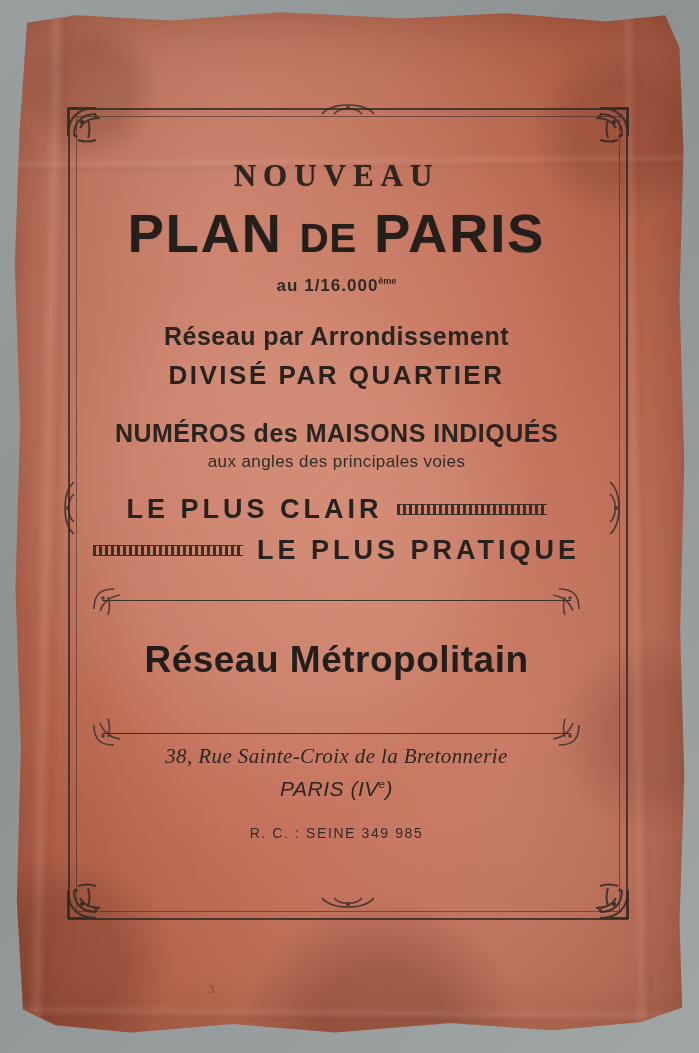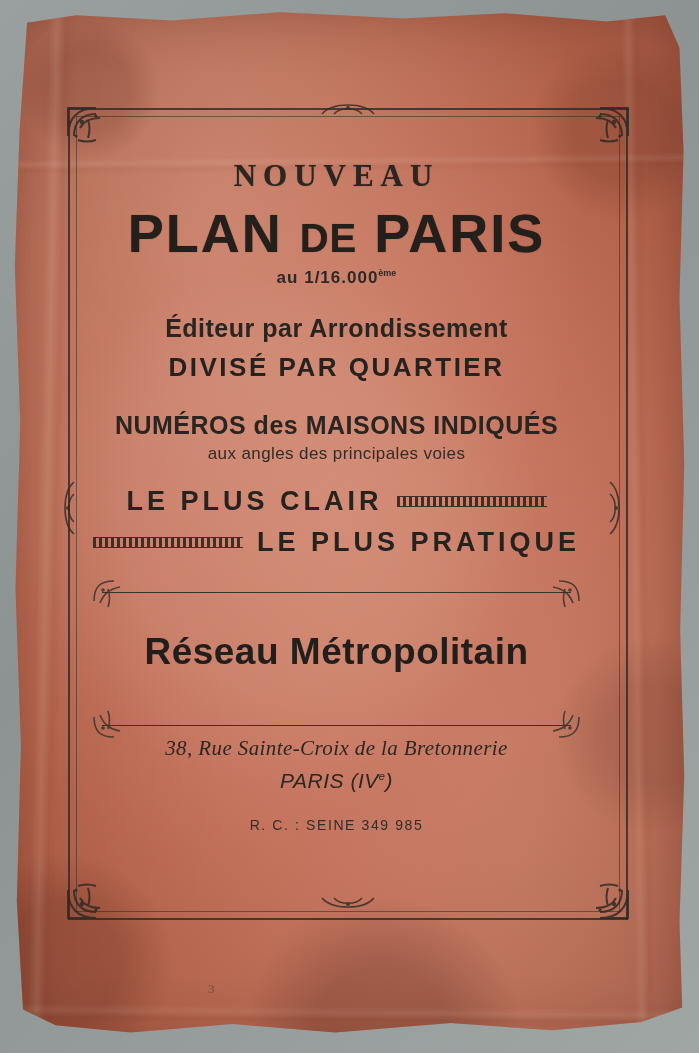--- a/index.html
+++ b/index.html
@@ -143,21 +143,21 @@
     letter-spacing: 2px;
     font-family: "Liberation Sans", sans-serif;
     color: #241f1b;
     text-shadow: 0 0 1px rgba(35,25,20,0.55);
   }
   .t-title .de {
     font-size: 40px;
     letter-spacing: 1px;
   }
   .t-scale {
-    margin-top: 4px;
+    margin-top: 12px;
     font-size: 17px;
     font-weight: bold;
     letter-spacing: 1px;
     color: #2e2925;
   }
   .t-scale sup { font-size: 9px; letter-spacing: 0; }
 
   .t-colorie {
     margin-top: 26px;
     font-size: 25px;
@@ -401,21 +401,21 @@
       <div class="t-title">
         <span>PLAN</span>
         <span class="de">DE</span>
         <span>PARIS</span>
       </div>
 
       <div class="t-scale">
         <span>au 1/16.000</span><sup>ème</sup>
       </div>
 
-      <div class="t-colorie">Éditeur par Arrondissement</div>
+      <div class="t-colorie">Réseau par Arrondissement</div>
       <div class="t-divise">DIVISÉ PAR QUARTIER</div>
 
       <div class="t-numeros">NUMÉROS des MAISONS INDIQUÉS</div>
       <div class="t-aux">aux angles des principales voies</div>
 
       <div class="t-clair-row">
         <div class="t-clair">LE PLUS CLAIR</div>
         <div class="rule"></div>
       </div>
       <div class="t-pratique-row">

